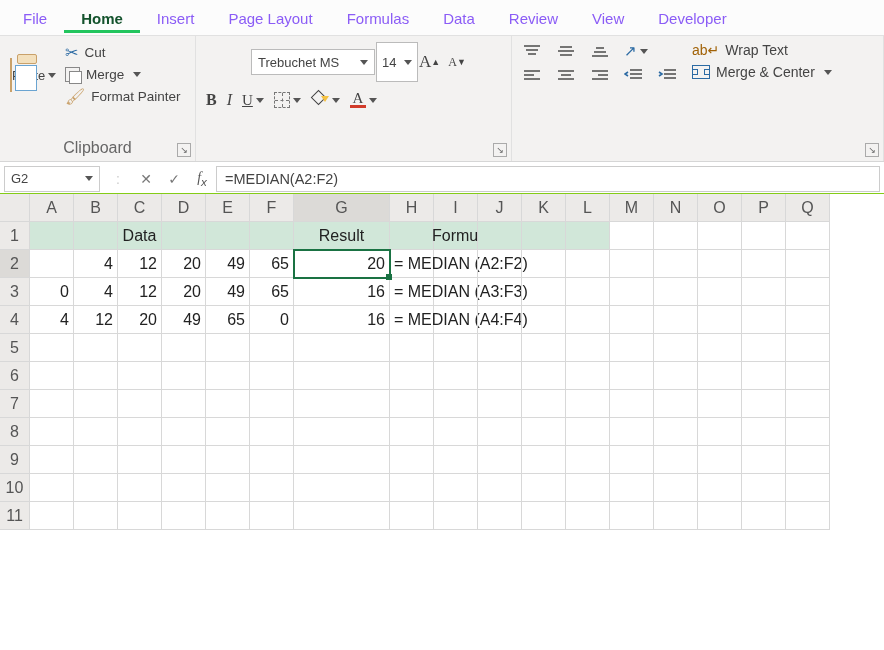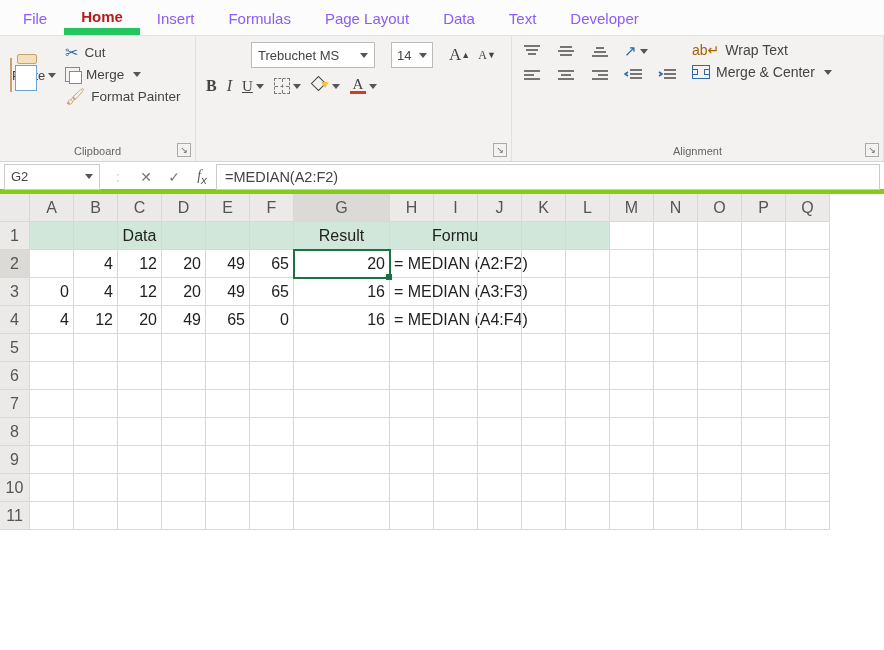--- a/index.html
+++ b/index.html
@@ -1,43 +1,43 @@
 <!DOCTYPE html>
 <html><head>
 <meta charset="utf-8">
 <style>
   * { box-sizing: border-box; margin: 0; padding: 0; font-family: "Segoe UI", Arial, sans-serif; }
   body { width: 884px; height: 650px; background: #fff; overflow: hidden; font-size: 13px; color: #444; }
 
   
   .tabs { display: flex; align-items: center; padding: 0 6px; height: 36px; border-bottom: 1px solid #e1e1e1; background:#fcfcfc; }
   .tab { padding: 8px 17px 6px; cursor: pointer; font-size: 15px; color:#8b5cf6; }
-  .tab.active { color:#b91c1c; font-weight: 600; border-bottom: 7px solid #22c55e; padding-bottom:3px; }
+  .tab.active { color:#14532d; font-weight: 600; border-bottom: 3px solid #22c55e; padding-bottom:3px; }
 
   
   .ribbon { display:flex; background:#f3f2f1; border-bottom:1px solid #d6d6d6; height:126px; }
   .group { border-right:1px solid #e1e1e1; padding:6px 10px 2px; display:flex; flex-direction:column; position:relative; }
-  .group-label { text-align:center; font-size:11px; color:#666; margin-top:auto; padding:2px 0; position:relative;}
+  .group-label { text-align:center; font-size:16px; color:#666; margin-top:auto; padding:2px 0; position:relative;}
   .dlg-launch { position:absolute; right:4px; bottom:4px; width:14px; height:14px; border:1px solid #aaa; font-size:9px; line-height:12px; text-align:center; color:#666; cursor:pointer;}
 
   
   .clip-main { display:flex; gap:8px; }
   .paste-big { display:flex; flex-direction:row; align-items:center; width:44px; cursor:pointer; }
   .paste-big .icn { width:30px; height:34px; border:1px solid #c9a16a; background:#fff; position:relative; }
   .paste-big .icn::before { content:""; position:absolute; top:-5px; left:6px; width:18px; height:8px; border:1px solid #c9a16a; background:#f3e0bd; border-radius:2px;}
   .paste-big .icn::after { content:""; position:absolute; top:6px; left:4px; width:20px; height:24px; background:#fff; border:1px solid #6aa4d1;}
   .paste-big span { font-size:13px; margin-top:2px; }
   .triangle { display:inline-block; width:0; height:0; border-left:4px solid transparent; border-right:4px solid transparent; border-top:5px solid #555; vertical-align:middle; margin-left:3px;}
   .clip-side { display:flex; flex-direction:column; gap:3px; font-size:13.5px; }
   .clip-side .item { display:flex; align-items:center; gap:6px; cursor:pointer; padding:1px 3px;}
 
   
-  .font-row1 { display:flex; align-items:center; gap:16px; margin-bottom:8px;padding-left:45px; }
+  .font-row1 { display:flex; align-items:center; gap:1px; margin-bottom:8px;padding-left:45px; }
   .fontname-box { width:124px; height:26px; border:1px solid #bbb; background:#fff; display:flex; align-items:center; padding:0 6px; justify-content:space-between; font-size:13px;}
-  .fontsize-box { width:42px; height:26px; border:1px solid #bbb; background:#fff; display:flex; align-items:center; padding:0 5px; justify-content:space-between; font-size:13px;}
+  .fontsize-box { width:42px; height:40px; border:1px solid #bbb; background:#fff; display:flex; align-items:center; padding:0 5px; justify-content:space-between; font-size:13px;}
   .incdec { display:flex; gap:8px; align-items:center;}
   .Abig { font-size:17px; font-family:"Times New Roman",serif; color:#444;}
   .Asm { font-size:12px; font-family:"Times New Roman",serif; color:#444;}
   .sup { font-size:9px; vertical-align:super;}
   .font-row2 { display:flex; align-items:center; gap:10px;}
   .btn { cursor:pointer; display:inline-flex; align-items:center; }
   .bold { font-weight:700; font-size:16px; font-family:"Times New Roman",serif;}
   .ital { font-style:italic; font-size:16px; font-family:"Times New Roman",serif;}
   .undr { text-decoration:underline; font-size:15px; font-family:"Times New Roman",serif;}
   
@@ -57,21 +57,21 @@
   
   svg.align { width:20px; height:14px; }
   svg.align line { stroke:#555; stroke-width:1.6; }
   .al-row { display:flex; gap:14px; margin-bottom:8px; align-items:center;}
   .al-row2 { display:flex; gap:14px; align-items:center;}
   .orient-icn { font-size:15px;}
   .wrap-col { display:flex; flex-direction:column; gap:6px; margin-left:14px;}
   .wrap-col .witem { display:flex; align-items:center; gap:6px; cursor:pointer; font-size:14px;}
 
   
-  .fbar { display:flex; align-items:center; height:30px; border-bottom:5px solid #84cc16; background:#fff; margin-top:2px;}
+  .fbar { display:flex; align-items:center; height:30px; border-bottom:1px solid #84cc16; background:#fff; margin-top:2px;}
   .namebox { width:96px; border:1px solid #ccc; margin:2px 4px; height:26px; display:flex; align-items:center; padding:0 6px; font-size:13px; justify-content:space-between; background:#fff;}
   .fbtn { width:28px; text-align:center; color:#777; font-size:14px; cursor:pointer;}
   .fx { font-style:italic; font-family:"Times New Roman",serif; font-size:14px; color:#555;}
   .fcontent { flex:1; border:1px solid #ccc; height:26px; margin:2px 4px 2px 0; display:flex; align-items:center; padding:0 8px; font-size:14.5px;}
 
   
   .sheet { display:grid; grid-template-columns: 30px 44px 44px 44px 44px 44px 44px 96px 44px 44px 44px 44px 44px 44px 44px 44px 44px 44px; }
   .sheet > div { border-right:1px solid #d8d8d8; border-bottom:1px solid #d8d8d8; height:28px; display:flex; align-items:center; padding:0 4px; font-size:16px; }
   .hd { background:#eceae8; color:#555; justify-content:center; font-size:14px; }
   .rh { background:#eceae8; color:#555; justify-content:center; font-size:14px; }
@@ -88,24 +88,25 @@
   
   .nowrap { white-space:nowrap; overflow:visible; }
 </style>
 </head>
 <body>
 
 <div class="tabs">
   <div class="tab">File</div>
   <div class="tab active">Home</div>
   <div class="tab">Insert</div>
+  <div class="tab">Page Layout</div>
   <div class="tab">Formulas</div>
-  <div class="tab">Page Layout</div>
   <div class="tab">Data</div>
-  <div class="tab">Text</div>
+  <div class="tab">Review</div>
+  <div class="tab">View</div>
   <div class="tab">Developer</div>
 </div>
 
 <div class="ribbon">
 
   <div class="group" style="width:196px;">
     <div class="clip-main">
       <div class="paste-big">
         <div class="icn"></div>
         <span>Paste</span>
@@ -261,21 +262,20 @@
         <div class="witem">
           <span style="display:inline-block;width:18px;height:14px;border:1px solid #2b6aa3; position:relative;">
             <span style="position:absolute;left:-1px;top:3px;width:6px;height:6px;border:1px solid #2b6aa3;"></span>
             <span style="position:absolute;right:-1px;top:3px;width:6px;height:6px;border:1px solid #2b6aa3;"></span>
           </span>
           <span>Merge &amp; Center</span>
           <span class="triangle"></span>
         </div>
       </div>
     </div>
-    <div class="group-label">Alignment</div>
     <div class="dlg-launch">↘</div>
   </div>
 </div>
 
 <div class="fbar">
   <div class="namebox">
     <span>G2</span>
     <span class="triangle"></span>
   </div>
   <div class="fbtn" style="color:#ccc;">:</div>

